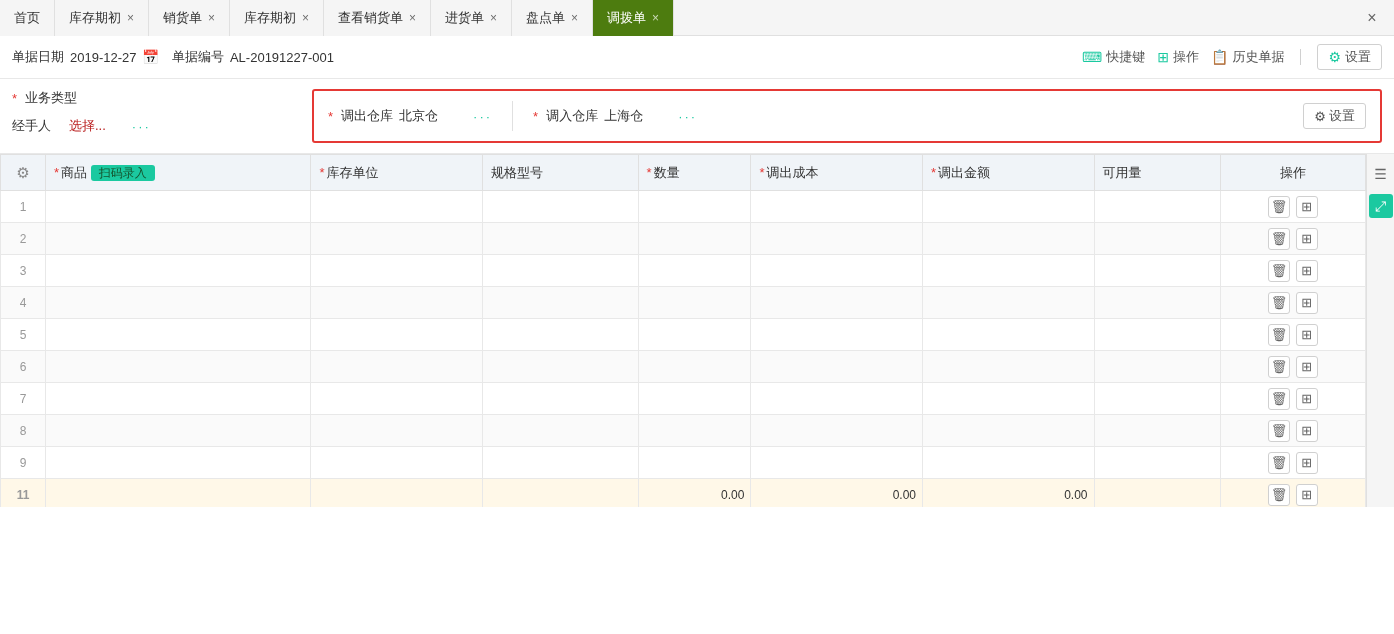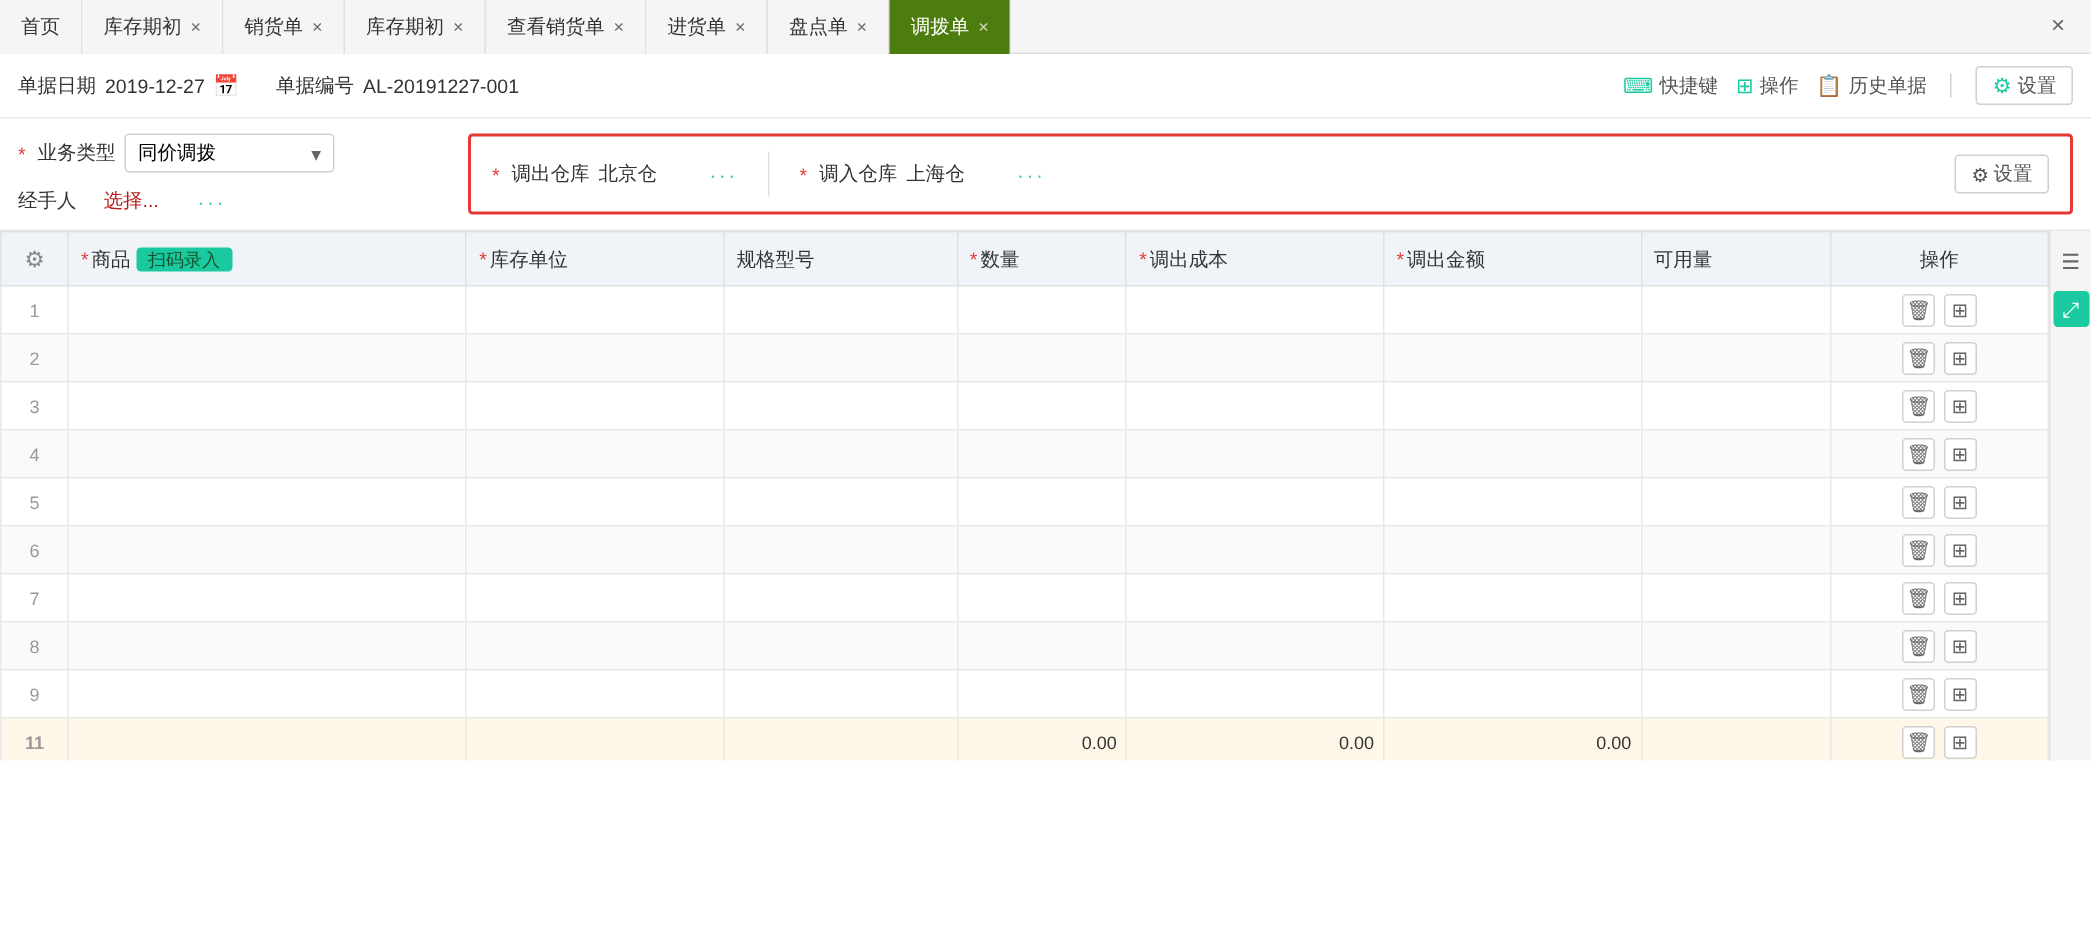--- a/index.html
+++ b/index.html
@@ -59,21 +59,21 @@
     .header-area {
       display: flex;
       align-items: center;
       padding: 8px 12px;
       border-bottom: 1px solid #e8e8e8;
       background: #fff;
     }
     .header-left {
       display: flex;
       align-items: center;
-      gap: 24px;
+      gap: 12px;
     }
     .header-field {
       display: flex;
       align-items: center;
       gap: 6px;
       font-size: 13px;
       color: #333;
     }
     .calendar-icon { color: #1bc9a0; cursor: pointer; font-size: 14px; }
     .header-right {
@@ -371,24 +371,20 @@
           <span>设置</span>
         </div>
       </div>
     </div>
 
     <div class="form-area">
       <div class="form-left">
         <div class="form-field">
           <span class="required-star">*</span>
           <span class="field-label">业务类型</span>
-          <div class="business-type-select">
-            <span>同价调拨</span>
-            <span class="dropdown-arrow">▾</span>
-          </div>
         </div>
         <div class="form-field person-field">
           <span class="field-label">经手人</span>
           <span class="person-placeholder">选择...</span>
           <span class="field-dots">···</span>
         </div>
       </div>
 
       <div class="form-right">
         <div class="form-field">

